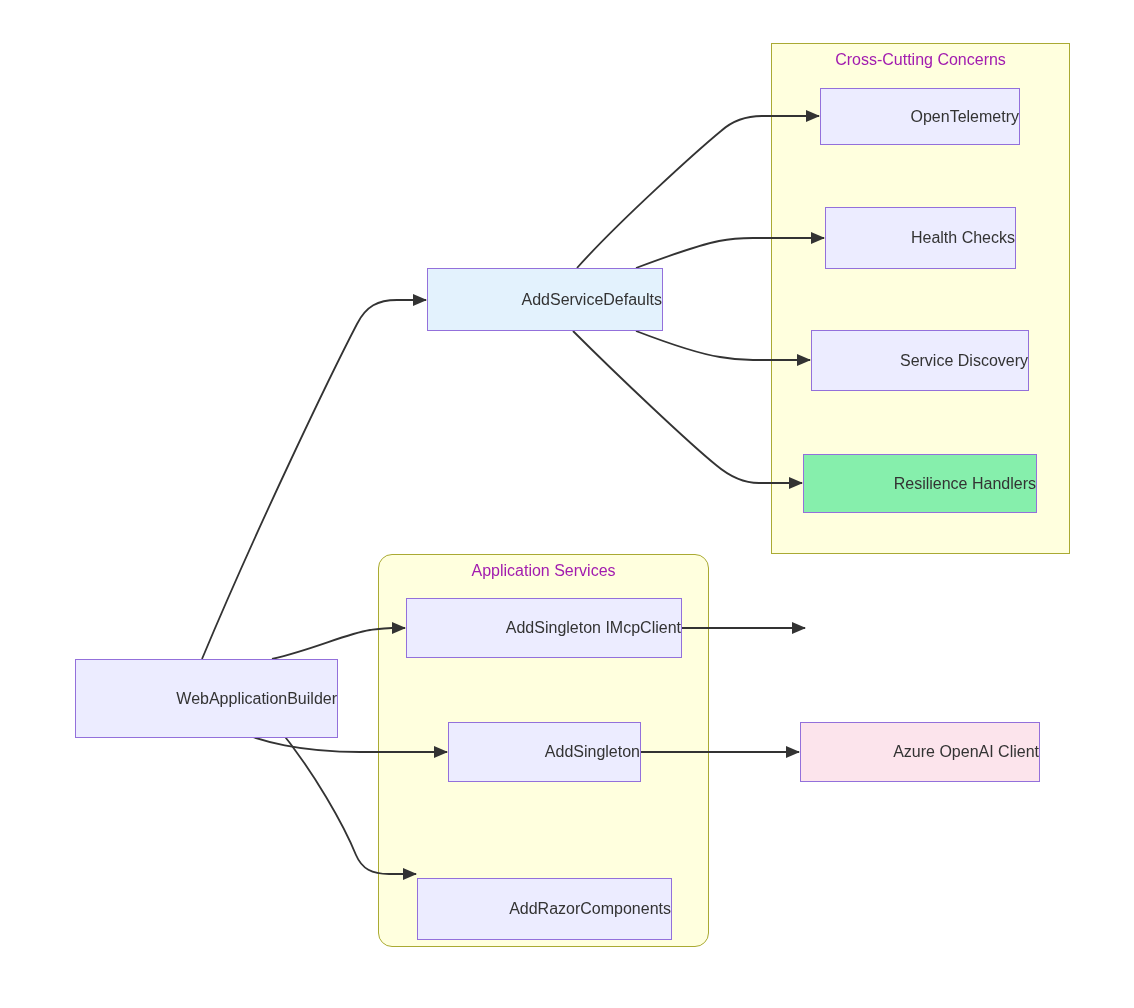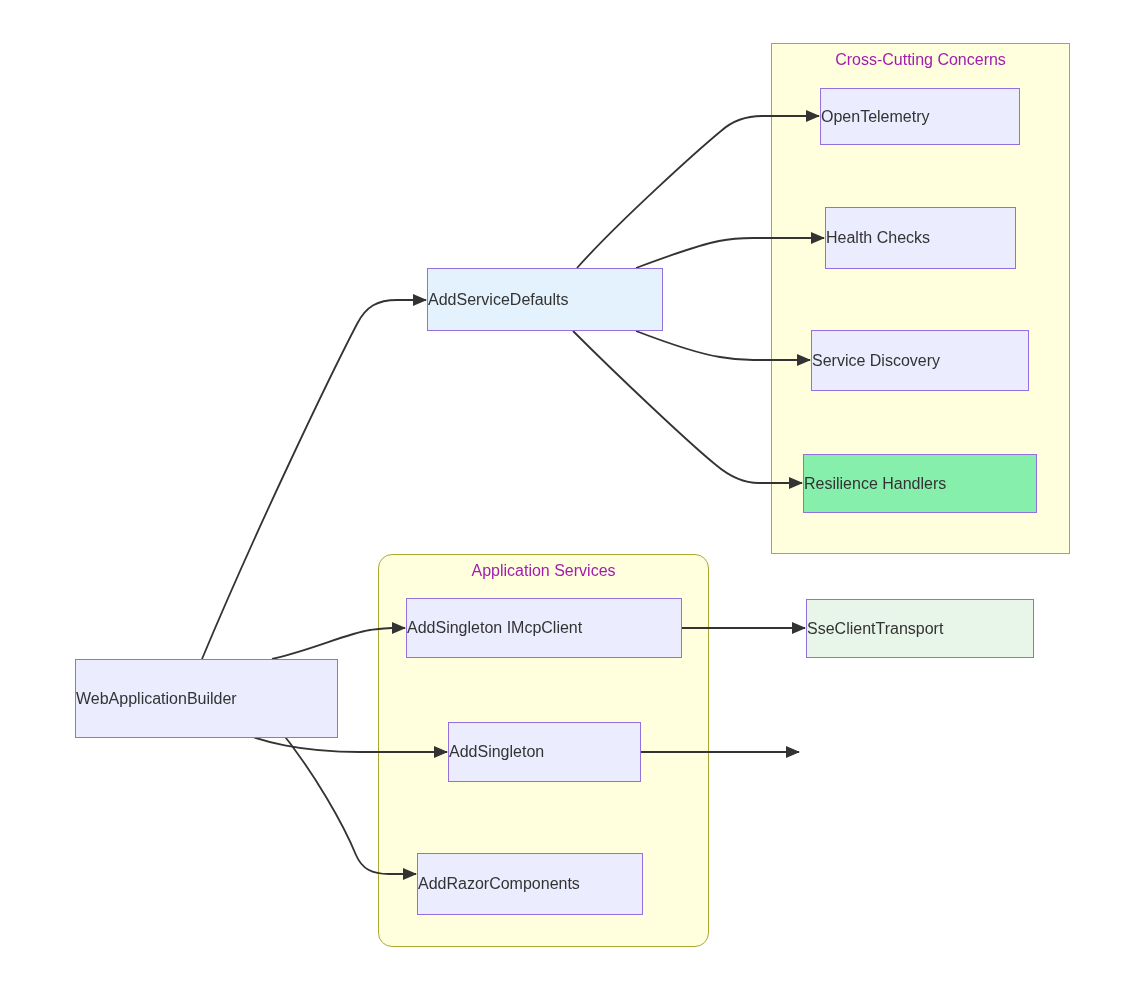--- a/index.html
+++ b/index.html
@@ -45,39 +45,39 @@
     font-size: 16px;
     color: #a21caf;
   }
   .node {
     position: absolute;
     border: 1px solid #9370DB;
     background: #ECECFF;
     box-sizing: border-box;
     display: flex;
     align-items: center;
-    justify-content: flex-start;
+    justify-content: flex-end;
     z-index: 3;
     font-size: 16px;
     color: #333333;
     text-align: center;
   }
   
   .cluster-cross-cutting { left: 771px; top: 43px;  width: 299px; height: 511px; }
   .cluster-app-services  { left: 378px; top: 554px; width: 331px; height: 393px; border-radius: 14px; }
   
   .n-web-application-builder    { left: 75px;  top: 659px; width: 263px; height: 79px; }
   .n-add-service-defaults       { left: 427px; top: 268px; width: 236px; height: 63px; }
   .n-open-telemetry             { left: 820px; top: 88px;  width: 200px; height: 57px; }
   .n-health-checks              { left: 825px; top: 207px; width: 191px; height: 62px; }
   .n-service-discovery          { left: 811px; top: 330px; width: 218px; height: 61px; }
   .n-resilience-handlers        { left: 803px; top: 454px; width: 234px; height: 59px; }
   .n-add-singleton-imcp-client  { left: 406px; top: 598px; width: 276px; height: 60px; }
   .n-add-chat-client            { left: 448px; top: 722px; width: 193px; height: 60px; }
-  .n-add-razor-components       { left: 417px; top: 853px; width: 226px; height: 62px; }
+  .n-add-razor-components       { left: 417px; top: 878px; width: 255px; height: 62px; }
   .n-sse-client-transport       { left: 806px; top: 599px; width: 228px; height: 59px; }
   .n-azure-openai-client        { left: 800px; top: 722px; width: 240px; height: 60px; }
 </style>
 </head>
 <body>
 
 <div class="stage">
 
   <div class="cluster cluster-cross-cutting">
     <div class="cluster-title">Cross-Cutting Concerns</div>
@@ -133,18 +133,18 @@
   </div>
 
   <div class="node n-add-chat-client" style="background: rgb(236, 236, 255);">
     <span>AddSingleton</span>
   </div>
 
   <div class="node n-add-razor-components" style="background: rgb(236, 236, 255);">
     <span>AddRazorComponents</span>
   </div>
 
-  <div class="node n-sse-client-transport" style="background: rgb(232, 245, 233);">
-    <span>SseClientTransport</span>
+
+  <div class="node n-azure-openai-client" style="background: rgb(252, 228, 236);">
+    <span>Azure OpenAI Client</span>
   </div>
-
 
 </div>
 
 </body></html>

